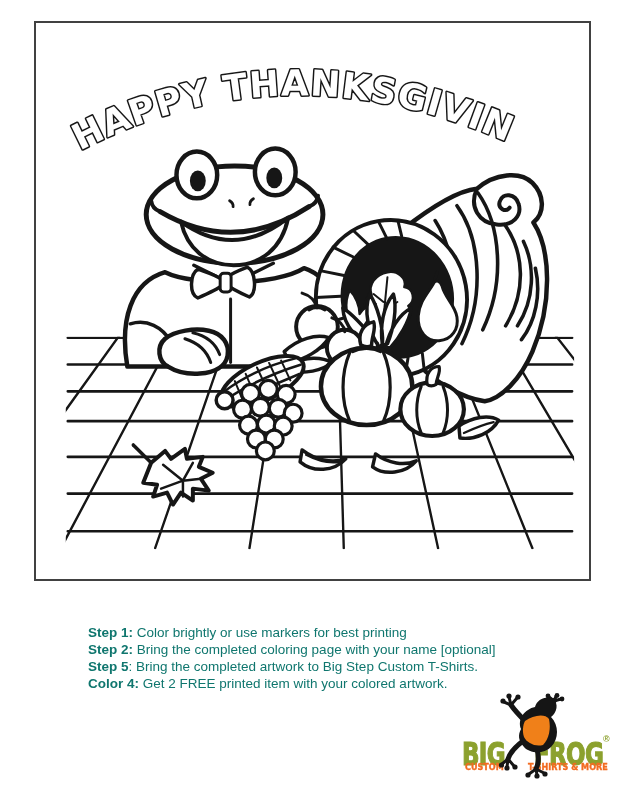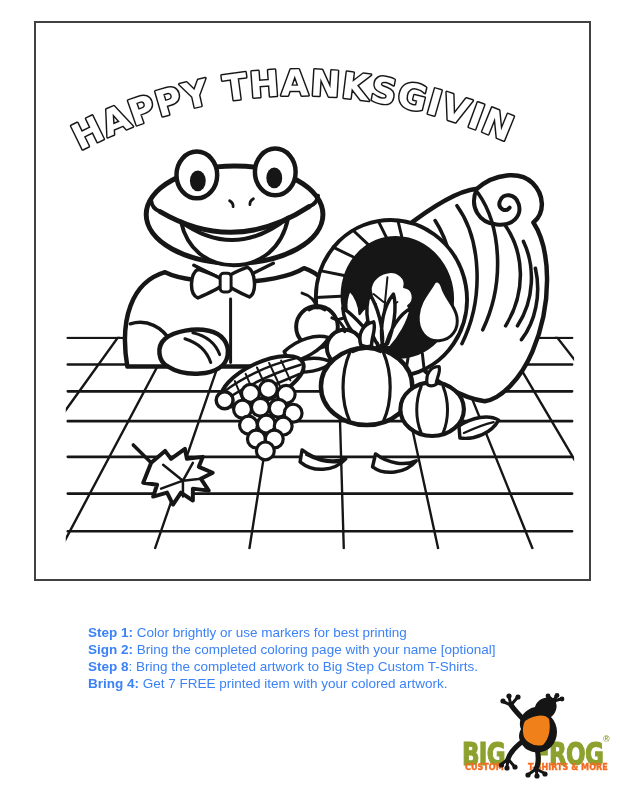--- a/index.html
+++ b/index.html
@@ -7,21 +7,21 @@
         font-family:"Liberation Sans",sans-serif;}
   .coloring-box{position:absolute;left:34px;top:21px;width:557px;height:560px;
         border:2px solid #414141;box-sizing:border-box;background:#fff;}
   .coloring-box svg{display:block;width:100%;height:100%;}
   svg .wh{fill:#ffffff;stroke:#161616;}
   svg .ln{fill:none;stroke:#161616;}
   svg .bk{fill:#161616;stroke:none;}
   svg *{stroke-linecap:round;stroke-linejoin:round;}
   .title-text{font-family:"DejaVu Sans",sans-serif;font-weight:bold;font-size:36px;
         letter-spacing:1px;fill:#ffffff;stroke:#161616;stroke-width:3px;paint-order:stroke fill;}
-  .steps{position:absolute;left:88px;top:624px;font-size:13.5px;line-height:17px;color:#3b82f6;}
+  .steps{position:absolute;left:88px;top:624px;font-size:13.5px;line-height:17px;color:#0f766e;}
   .steps b{font-weight:bold;}
   .logo{position:absolute;left:455px;top:694px;width:165px;height:92px;}
   .brand-word{position:absolute;top:44px;font-family:"DejaVu Sans",sans-serif;font-weight:bold;
         font-size:32px;line-height:32px;color:#8CA12E;letter-spacing:-1px;
         -webkit-text-stroke:1.2px #8CA12E;transform:scaleX(.72);transform-origin:0 50%;white-space:nowrap;}
   .brand-big{left:7px;}
   .brand-frog{left:79px;}
   .reg-mark{position:absolute;left:148px;top:40px;font-size:9px;color:#8CA12E;font-weight:bold;}
   .tagline-word{position:absolute;top:68px;font-family:"DejaVu Sans",sans-serif;font-weight:bold;
         font-size:9.5px;line-height:10px;color:#F26B21;-webkit-text-stroke:.4px #F26B21;
@@ -132,23 +132,23 @@
         <path class="wh" stroke-width="4" d="M116,442 L130,430 L136,438 L150,428 L152,438 L168,436 L164,446 L178,452 L166,458 L174,470 L158,468 L158,480 L146,472 L138,484 L132,472 L118,476 L122,464 L108,462 Z"></path>
         <path class="ln" stroke-width="2.5" d="M148,460 L128,444 M148,460 L158,442 M148,460 L166,458 M148,460 L148,476 M148,460 L126,468"></path>
       </g>
 
       <text class="title-text"><textPath href="#titleArc">HAPPY THANKSGIVING</textPath></text>
     </svg>
   </div>
 
   <div class="steps">
     <div class="step"><b>Step 1:</b><span> Color brightly or use markers for best printing</span></div>
-    <div class="step"><b>Sign 2:</b><span> Bring the completed coloring page with your name [optional]</span></div>
-    <div class="step"><b>Step 8</b><span>: Bring the completed artwork to Big Step Custom T-Shirts.</span></div>
-    <div class="step"><b>Bring 4:</b><span> Get 7 FREE printed item with your colored artwork.</span></div>
+    <div class="step"><b>Step 2:</b><span> Bring the completed coloring page with your name [optional]</span></div>
+    <div class="step"><b>Step 5</b><span>: Bring the completed artwork to Big Step Custom T-Shirts.</span></div>
+    <div class="step"><b>Color 4:</b><span> Get 2 FREE printed item with your colored artwork.</span></div>
   </div>
 
   <div class="logo">
     <span class="brand-word brand-big">BIG</span>
     <span class="brand-word brand-frog">FROG</span>
     <span class="reg-mark">®</span>
     <span class="tagline-word tag-left">CUSTOM</span>
     <span class="tagline-word tag-right">T-SHIRTS &amp; MORE</span>
     <svg class="logo-frog" viewBox="0 0 66 82">
       <g stroke="#151515" stroke-width="5" stroke-linecap="round" fill="none">

